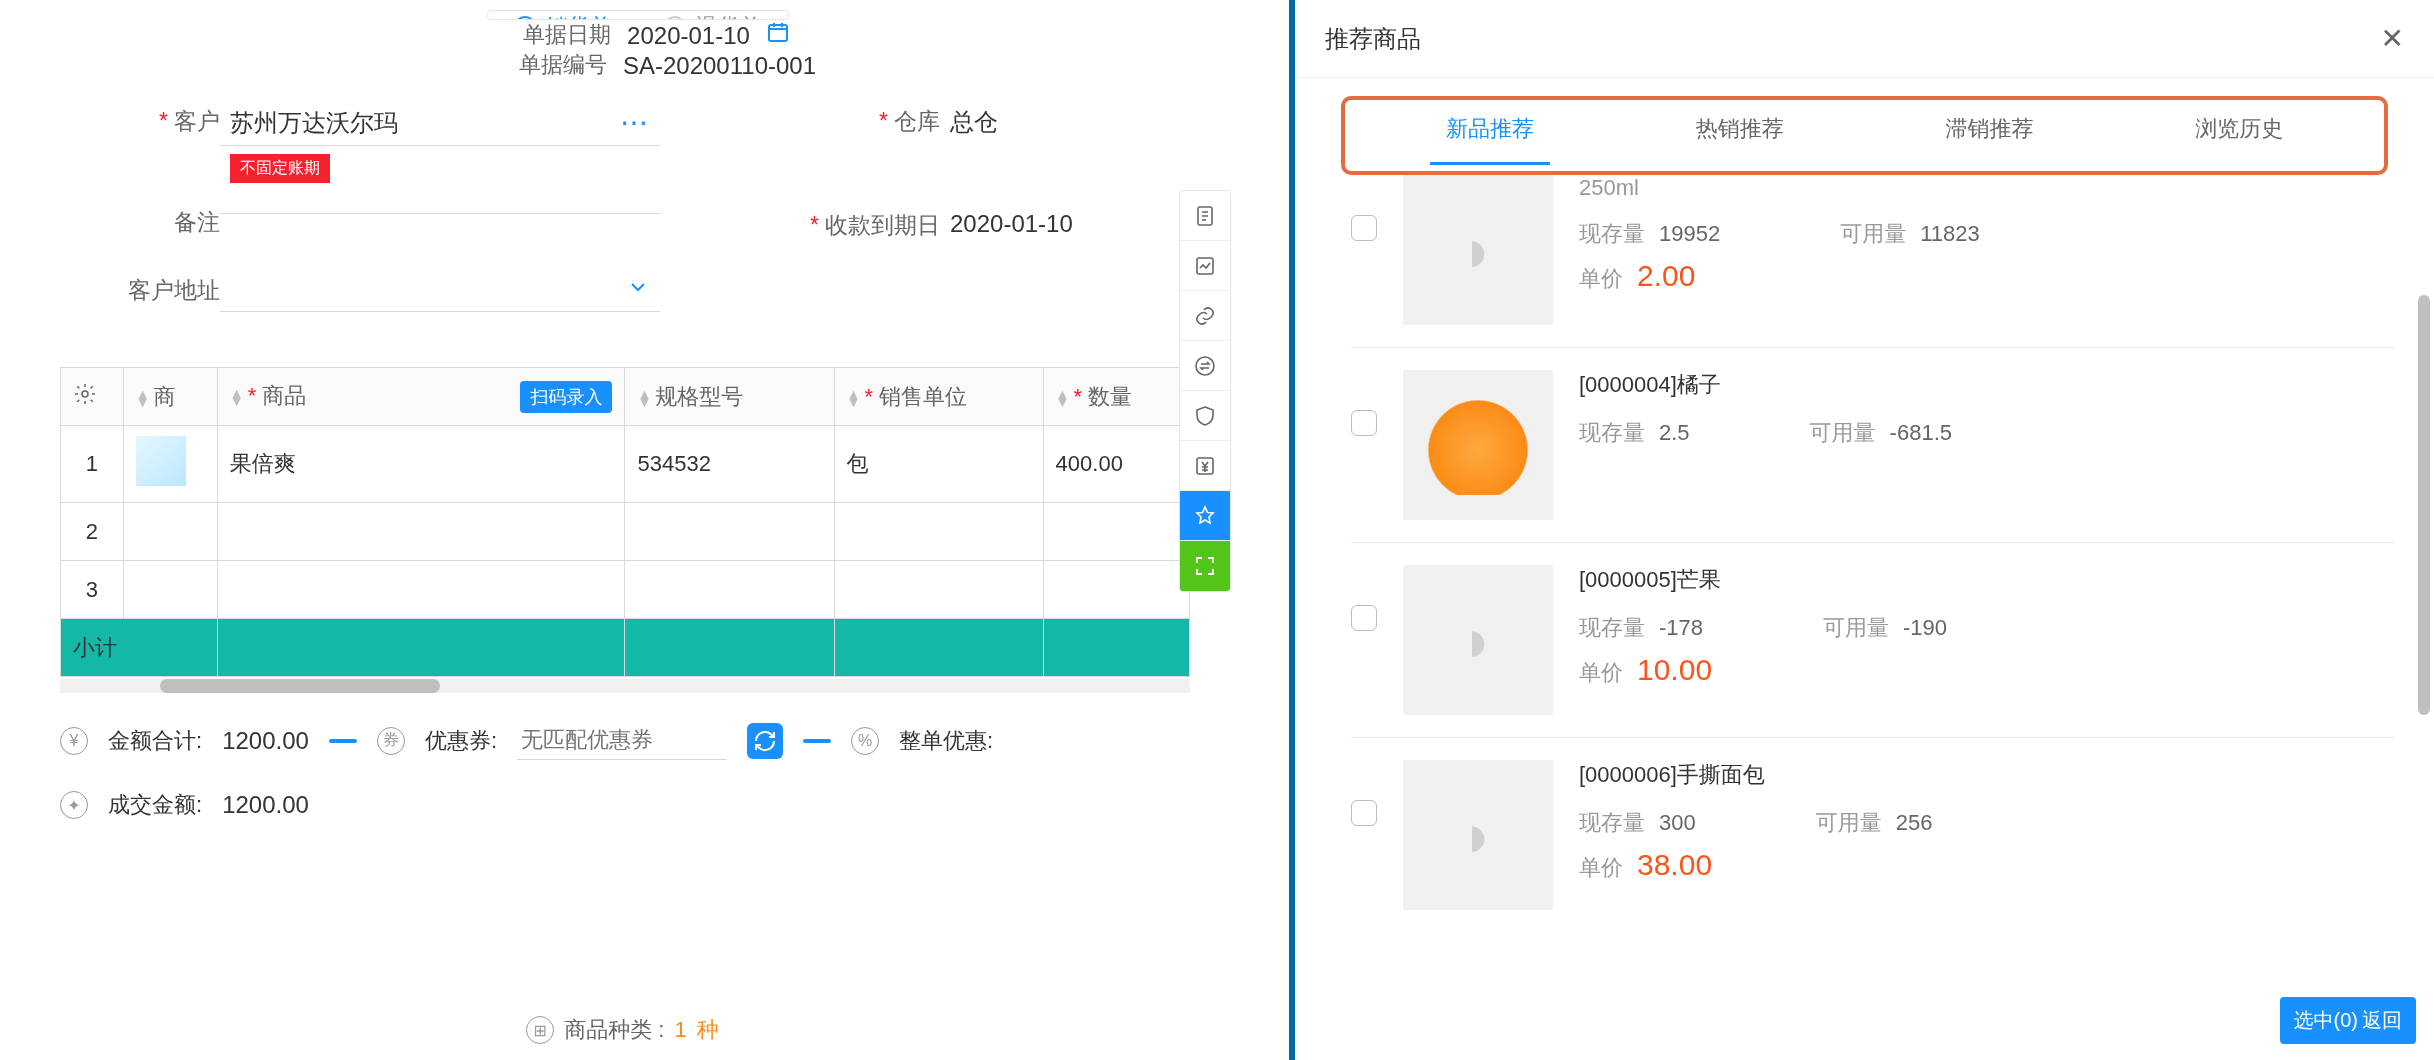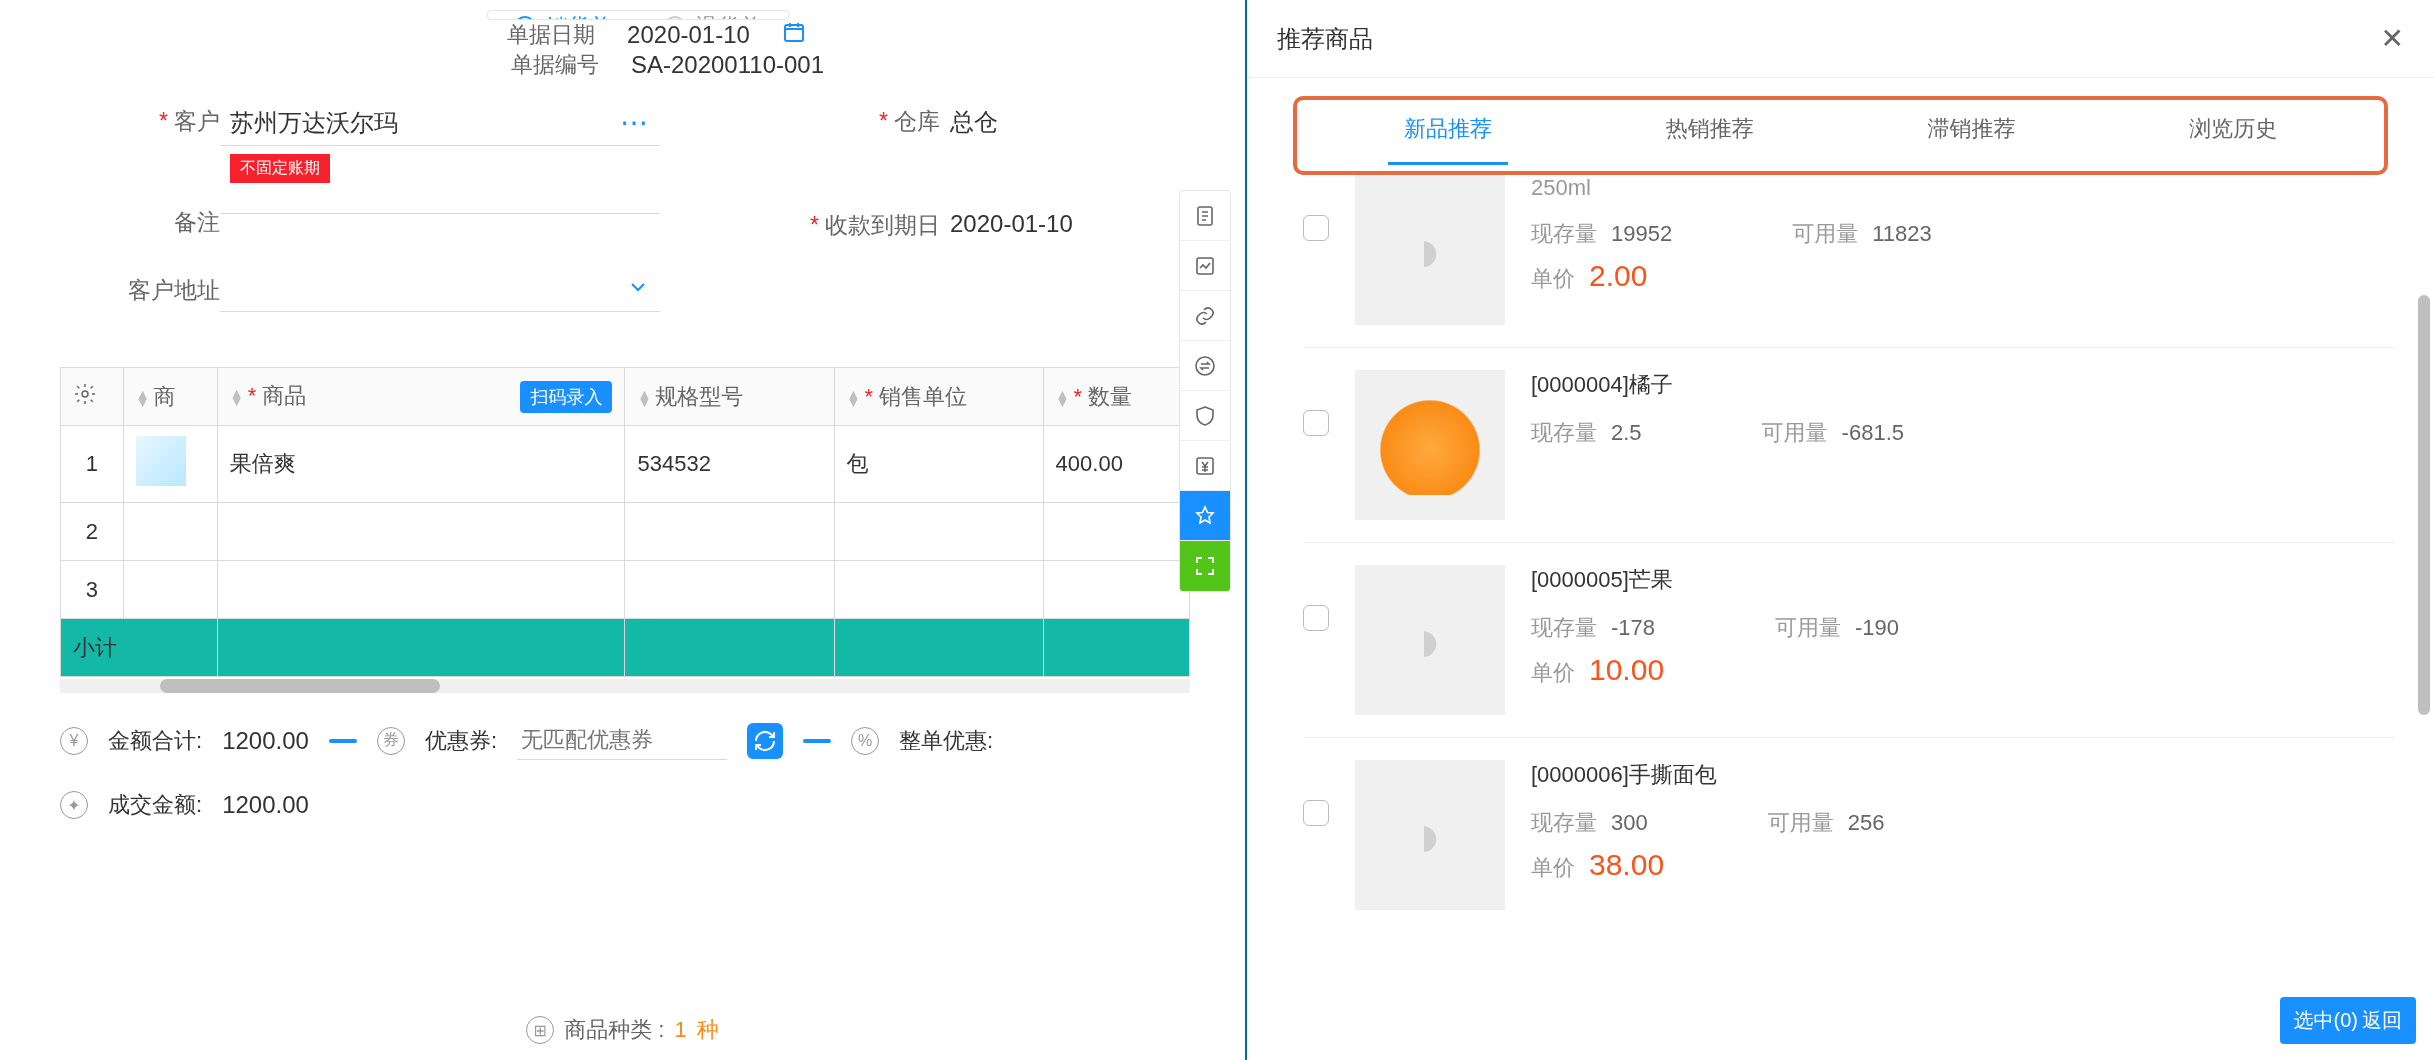--- a/index.html
+++ b/index.html
@@ -1,29 +1,29 @@
 <!DOCTYPE html>
 <html><head>
 <meta charset="utf-8">
 <style>
 * { box-sizing: border-box; margin: 0; padding: 0; }
 body { font-family: -apple-system, "PingFang SC", "Microsoft YaHei", sans-serif; font-size: 14px; color: #333; background: #fff; }
 .app { display: flex; width: 2434px; height: 1060px; }
 .left-pane { width: 1245px; position: relative; padding: 10px 0 0 60px; }
-.right-pane { flex: 1; border-left: 2px solid #0369a1; display: flex; flex-direction: column; position: relative; }
+.right-pane { flex: 1; border-left: 6px solid #0369a1; display: flex; flex-direction: column; position: relative; margin-left: 44px; }
 
 
 .tabs-row { display: flex; align-items: center; height: 70px; flex-direction: column; }
 .doc-tabs { display: flex; border: 1px solid #e5e5e5; border-radius: 4px; overflow: hidden; margin-right: 30px; }
 .doc-tab { display: flex; align-items: center; gap: 10px; padding: 16px 26px; cursor: pointer; font-size: 22px; color: #999; }
 .doc-tab.active { color: #1890ff; }
 .radio { width: 22px; height: 22px; border-radius: 50%; border: 2px solid #ccc; display: inline-flex; align-items: center; justify-content: center; }
 .doc-tab.active .radio { border-color: #1890ff; }
 .doc-tab.active .radio::after { content: ""; width: 12px; height: 12px; border-radius: 50%; background: #1890ff; }
-.meta-field { display: flex; align-items: center; gap: 32px; font-size: 22px; margin-left: 8px; color: #666; }
+.meta-field { display: flex; align-items: flex-end; gap: 16px; font-size: 22px; margin-left: 8px; color: #666; }
 .meta-val { color: #333; font-size: 24px; }
 .cal-icon { color: #1890ff; }
 
 
 .form { padding: 20px 0 10px 0; }
 .form-row { display: flex; align-items: flex-start; min-height: 50px; margin-bottom: 18px; }
 .label { width: 160px; text-align: right; font-size: 23px; color: #666; padding-top: 6px; }
 .req { color: #f5222d; margin-right: 6px; }
 .value { font-size: 24px; padding: 6px 10px; border-bottom: 1px solid transparent; min-width: 400px; display: flex; align-items: center; justify-content: space-between; gap: 29px; }
 .value.underline { border-bottom: 1px solid #d9d9d9; }

